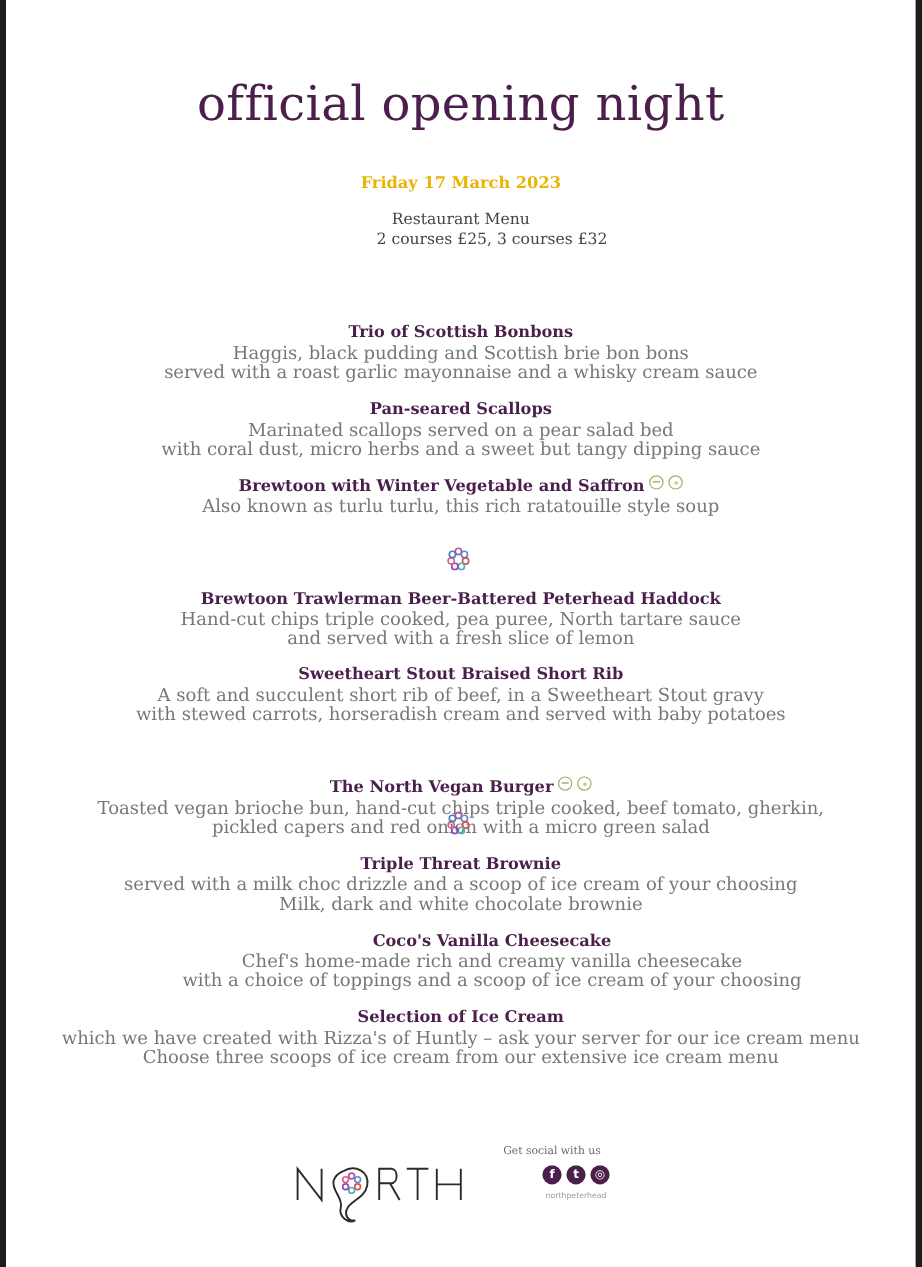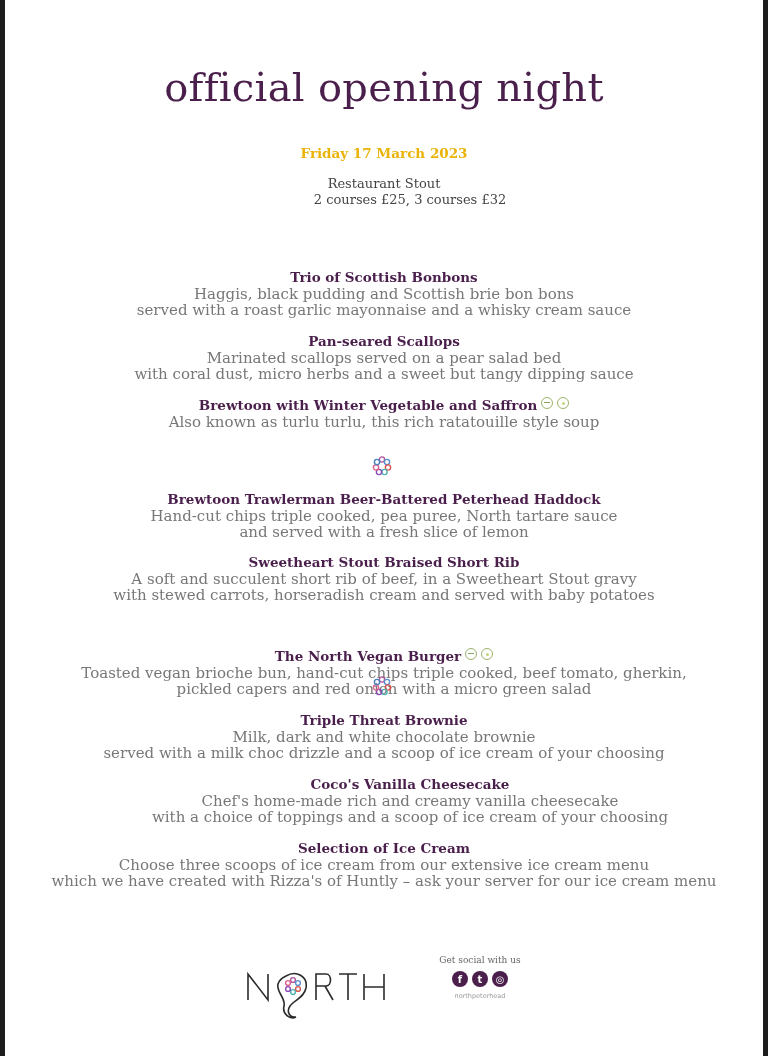--- a/index.html
+++ b/index.html
@@ -50,21 +50,21 @@
     .diet.v::after {
       content:""; position:absolute; left:3.5px; top:3.5px; width:3px; height:3px; border-radius:50%; background:#c4d27a;
     }
     .divider {
       position:absolute; left:372px; width:20px; height:20px;
     }
     .logo {
       position:absolute; left:246px; top:962px; width:142px; height:60px;
     }
     .social-label {
-      position:absolute; left:428px; top:955px; width:104px; text-align:center;
+      position:absolute; left:408px; top:955px; width:104px; text-align:center;
       font-family:"DejaVu Serif", serif; font-size:9px; color:#666;
     }
     .social-icons {
       position:absolute; left:448px; top:971px; width:64px; height:18px;
       display:flex; justify-content:center; gap:4px;
     }
     .sicon {
       width:16px; height:16px; border-radius:50%; background:#4a1f4c;
       display:flex; align-items:center; justify-content:center;
       color:#fff; font-family:"DejaVu Sans", sans-serif; font-size:10px; font-weight:bold;
@@ -74,21 +74,21 @@
       font-family:"DejaVu Sans", sans-serif; font-size:6.5px; color:#999;
     }
   </style>
 </head>
 <body>
 
 <div class="page"></div>
 
 <div class="title">official opening night</div>
 <div class="date">Friday 17 March 2023</div>
-<div class="menu-label">Restaurant Stout</div>
+<div class="menu-label">Restaurant Menu</div>
 <div class="menu-price">2 courses £25, 3 courses £32</div>
 
 <div class="dish" style="top:268px;">
   <div class="dish-name">Trio of Scottish Bonbons</div>
   <div class="dish-desc">Haggis, black pudding and Scottish brie bon bons</div>
   <div class="dish-desc">served with a roast garlic mayonnaise and a whisky cream sauce</div>
 </div>
 <div class="dish" style="top:332px;">
   <div class="dish-name">Pan-seared Scallops</div>
   <div class="dish-desc">Marinated scallops served on a pear salad bed</div>
@@ -130,32 +130,32 @@
   <circle cx="15" cy="6" r="2.6" fill="none" stroke="#5a8fd0" stroke-width="1.4"></circle>
   <circle cx="16" cy="11.5" r="2.6" fill="none" stroke="#d9534f" stroke-width="1.4"></circle>
   <circle cx="12.5" cy="16" r="2.6" fill="none" stroke="#4fb3b0" stroke-width="1.4"></circle>
   <circle cx="7" cy="16" r="2.6" fill="none" stroke="#8a4cb8" stroke-width="1.4"></circle>
   <circle cx="4" cy="11.5" r="2.6" fill="none" stroke="#e0608a" stroke-width="1.4"></circle>
   <circle cx="5" cy="6" r="2.6" fill="none" stroke="#4a7fc0" stroke-width="1.4"></circle>
 </svg>
 
 <div class="dish" style="top:711px;">
   <div class="dish-name">Triple Threat Brownie</div>
+  <div class="dish-desc">served with a milk choc drizzle and a scoop of ice cream of your choosing</div>
   <div class="dish-desc">Milk, dark and white chocolate brownie</div>
-  <div class="dish-desc">served with a milk choc drizzle and a scoop of ice cream of your choosing</div>
 </div>
 <div class="dish" style="top:775px;margin-left:26px;">
   <div class="dish-name">Coco's Vanilla Cheesecake</div>
   <div class="dish-desc">Chef's home-made rich and creamy vanilla cheesecake</div>
   <div class="dish-desc">with a choice of toppings and a scoop of ice cream of your choosing</div>
 </div>
 <div class="dish" style="top:839px;">
   <div class="dish-name">Selection of Ice Cream</div>
+  <div class="dish-desc">which we have created with Rizza's of Huntly – ask your server for our ice cream menu</div>
   <div class="dish-desc">Choose three scoops of ice cream from our extensive ice cream menu</div>
-  <div class="dish-desc">which we have created with Rizza's of Huntly – ask your server for our ice cream menu</div>
 </div>
 
 <svg class="logo" viewBox="0 0 142 60">
   <g fill="none" stroke="#2b2b2b" stroke-width="1.6">
 
     <path d="M2 38 V12 L22 38 V12"></path>
 
     <path d="M40 14 C50 8 62 14 60 26 C58 36 48 38 44 44 C40 50 44 56 50 55 C44 58 36 52 38 44 C40 36 30 30 32 22 C34 16 38 15 40 14 Z"></path>
 
     <path d="M70 38 V12 H80 C86 12 86 24 80 24 H70 M79 24 L87 38"></path>

